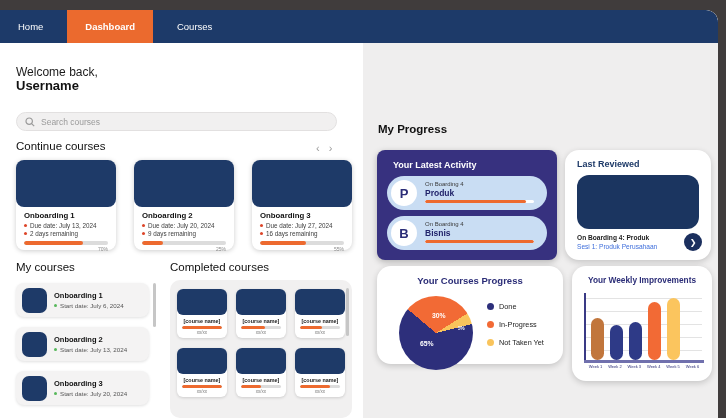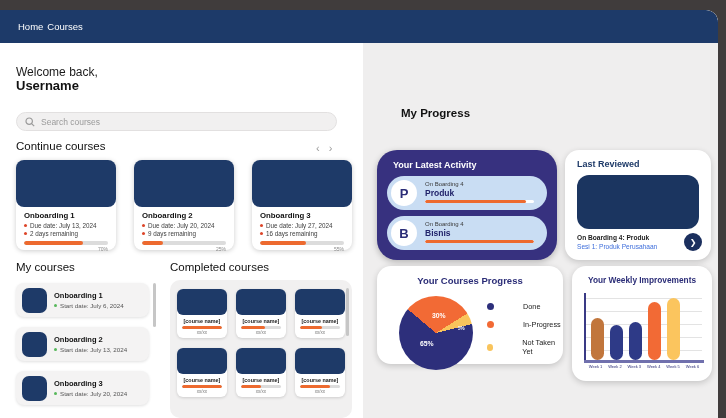--- a/index.html
+++ b/index.html
@@ -4,21 +4,21 @@
 <style>
   * { margin:0; padding:0; box-sizing:border-box; }
   html,body { width:726px; height:418px; overflow:hidden; }
   body { background:#403C3C; font-family:"Liberation Sans", sans-serif; position:relative; }
 
   .page { position:absolute; left:0; top:10px; width:718px; height:408px; background:#fff;
           border-top-right-radius:12px; overflow:hidden; }
 
   
   .navbar { height:33px; background:#1D3A69; display:flex; align-items:stretch; border-top-right-radius:12px; }
-  .nav-item { color:#fff; font-size:9.5px; display:flex; align-items:center; padding:0 2px; cursor:pointer; }
+  .nav-item { color:#fff; font-size:9.5px; display:flex; align-items:center; padding:0 24px; cursor:pointer; }
   .nav-item.first { padding-left:18px; }
   .nav-item.active { background:#EB6A2E; font-weight:bold; padding:0 18px; }
 
   .content { position:relative; height:375px; }
   .rpanel { position:absolute; left:363px; top:0; bottom:0; width:355px; background:#EFEEEE; }
 
   
   .welcome1 { position:absolute; left:16px; top:22px; font-size:12px; color:#1b1b1b; }
   .welcome2 { position:absolute; left:16px; top:35px; font-size:13px; font-weight:bold; color:#111; }
 
@@ -59,24 +59,24 @@
                    background:#F1F0F0; border-radius:10px; padding:9px 7px; }
   .cgrid { display:grid; grid-template-columns:repeat(3, 50px); column-gap:9px; row-gap:10px; }
   .mini { background:#fff; border-radius:6px; box-shadow:0 1px 3px rgba(0,0,0,.15); padding-bottom:3px; }
   .mini .mthumb2 { width:100%; height:26px; background:#1E3A68; border-radius:6px; }
   .mini .mn { font-size:5.4px; font-weight:bold; text-align:center; margin-top:3px; color:#222; }
   .mini .mbar { height:3px; background:#DCDCDC; border-radius:2px; margin:2px 5px 1px; overflow:hidden; }
   .mini .mbar > div { height:100%; background:#ED6A2F; border-radius:2px; }
   .mini .msc { font-size:4.5px; color:#777; text-align:center; }
 
   
-  .rp-title { position:absolute; left:15px; top:64px; font-size:11.5px; font-weight:bold; color:#111;margin-left:23px; }
+  .rp-title { position:absolute; left:15px; top:80px; font-size:11.5px; font-weight:bold; color:#111; }
 
   .activity { position:absolute; left:14px; top:107px; width:180px; height:110px; background:#37317F;
-              border-radius:20px; box-shadow:0 2px 6px rgba(0,0,0,.25); }
+              border-radius:8px; box-shadow:0 2px 6px rgba(0,0,0,.25); }
   .activity .at { font-size:9px; font-weight:bold; color:#fff; margin:10px 0 0 16px; }
   .pill { position:absolute; left:10px; width:160px; height:34px; background:#C9DDF3; border-radius:17px; }
   .pill .circ { position:absolute; left:4px; top:4px; width:26px; height:26px; background:#fff; border-radius:50%;
                 display:flex; align-items:center; justify-content:center; font-size:13px; font-weight:bold; color:#2B2D77; }
   .pill .psub { position:absolute; left:38px; top:5px; font-size:6px; color:#3a3a3a; }
   .pill .pname { position:absolute; left:38px; top:12px; font-size:8.5px; font-weight:bold; color:#22246B; }
   .pill .ptrack { position:absolute; left:38px; right:13px; bottom:7px; height:3px; background:#fff; border-radius:2px; overflow:hidden; }
   .pill .ptrack > div { height:100%; background:#ED6A2F; border-radius:2px; }
 
   .reviewed { position:absolute; left:202px; top:107px; width:146px; height:110px; background:#fff;
@@ -91,21 +91,21 @@
 
   .piecard { position:absolute; left:14px; top:223px; width:186px; height:98px; background:#fff;
              border-radius:14px; box-shadow:0 2px 6px rgba(0,0,0,.18); }
   .piecard .pt { text-align:center; font-size:9.5px; font-weight:bold; color:#2B2D77; margin-top:9px; }
   .pie { position:absolute; left:22px; top:30px; width:74px; height:74px; border-radius:50%; }
   .plabel { position:absolute; color:#fff; font-size:6.8px; font-weight:bold; }
   .pl30 { left:33px; top:16px; }
   .pl65 { left:21px; top:44px; }
   .pl5  { left:59px; top:30px; font-size:4.6px; }
   .legend { position:absolute; left:110px; top:36px; }
-  .lrow { display:flex; align-items:center; margin-bottom:9px;gap:24px; }
+  .lrow { display:flex; align-items:center; margin-bottom:9px; }
   .lrow .ldot { width:7px; height:7px; border-radius:50%; margin-right:5px; }
   .lrow .ltxt { font-size:7.3px; color:#222; }
 
   .barcard { position:absolute; left:209px; top:223px; width:140px; height:115px; background:#fff;
              border-radius:14px; box-shadow:0 2px 6px rgba(0,0,0,.18); }
   .barcard .bt2 { text-align:center; font-size:8.3px; font-weight:bold; color:#2B2D77; margin-top:9px; }
   .chart { position:absolute; left:12px; top:27px; width:118px; height:70px; }
   .yaxis { position:absolute; left:0; top:0; bottom:0; width:2px; background:#3A3A85; }
   .xaxis { position:absolute; left:0; right:-2px; bottom:0; height:3px; background:#7070AD; }
   .grid { position:absolute; left:2px; right:0; height:1px; background:#E3E3E3; }
@@ -116,20 +116,21 @@
   .xlabels { position:absolute; left:16px; right:12px; top:98px; display:flex; justify-content:space-between; }
   .xlabels span { font-size:4px; color:#2B2D77; width:15px; text-align:center; }
 </style>
 </head>
 <body>
 
 <div class="page">
 
   <div class="navbar">
     <div class="nav-item first">Home</div>
+    <div class="nav-item active">Dashboard</div>
     <div class="nav-item">Courses</div>
   </div>
 
   <div class="content">
     <div class="rpanel"></div>
 
     <div class="welcome1">Welcome back,</div>
     <div class="welcome2">Username</div>
 
     <div class="search">

